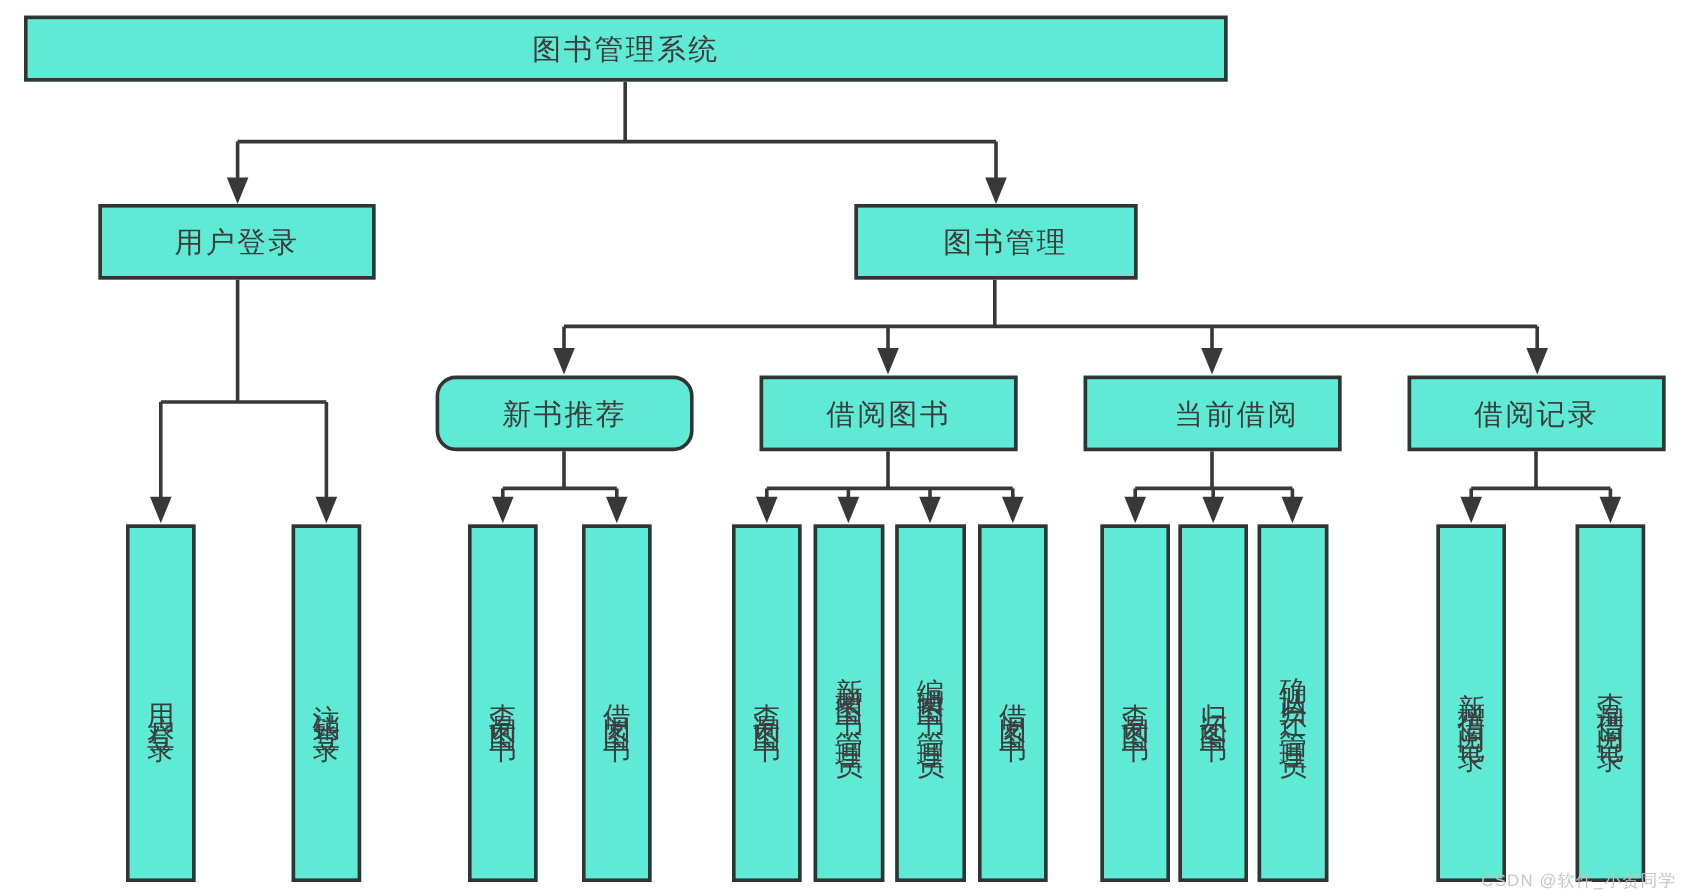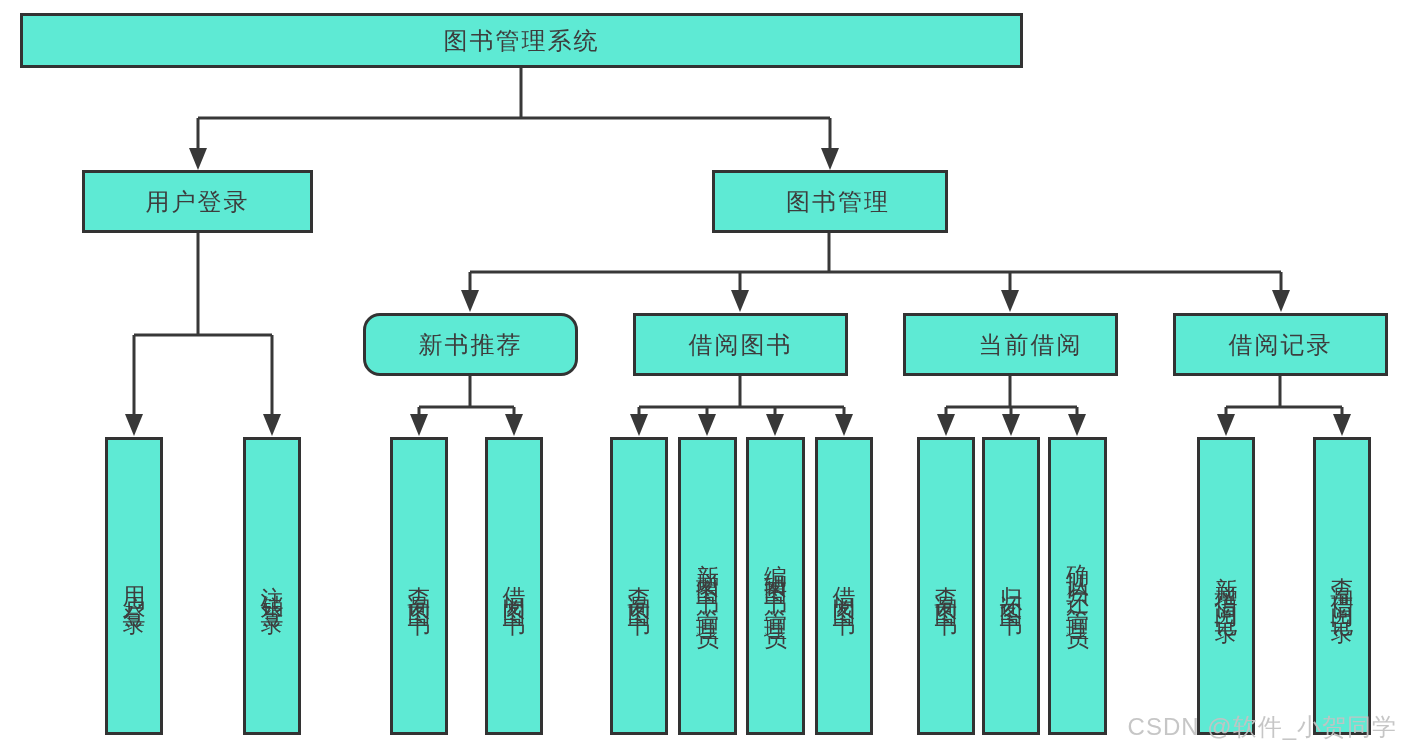--- a/index.html
+++ b/index.html
@@ -45,21 +45,21 @@
     text-orientation: mixed;
     font-size: 23px;
     letter-spacing: 9px;
     line-height: 1;
     white-space: nowrap;
   }
   .watermark {
     position: absolute;
     right: 8px;
     bottom: 4px;
-    font-size: 24px;
+    font-size: 14px;
     letter-spacing: 1px;
     color: rgba(195,195,195,0.95);
     white-space: nowrap;
     z-index: 5;
   }
 </style>
 </head>
 <body>
 
 <div class="canvas">

